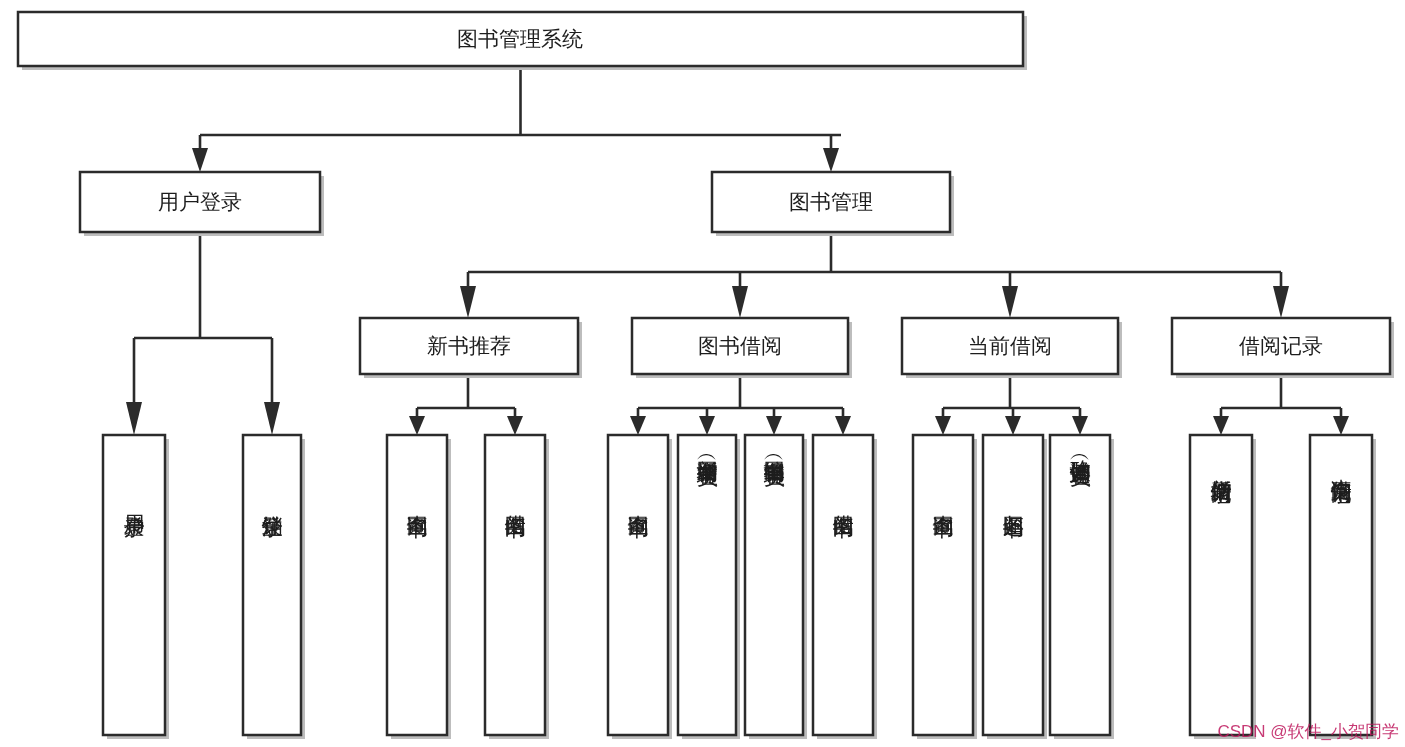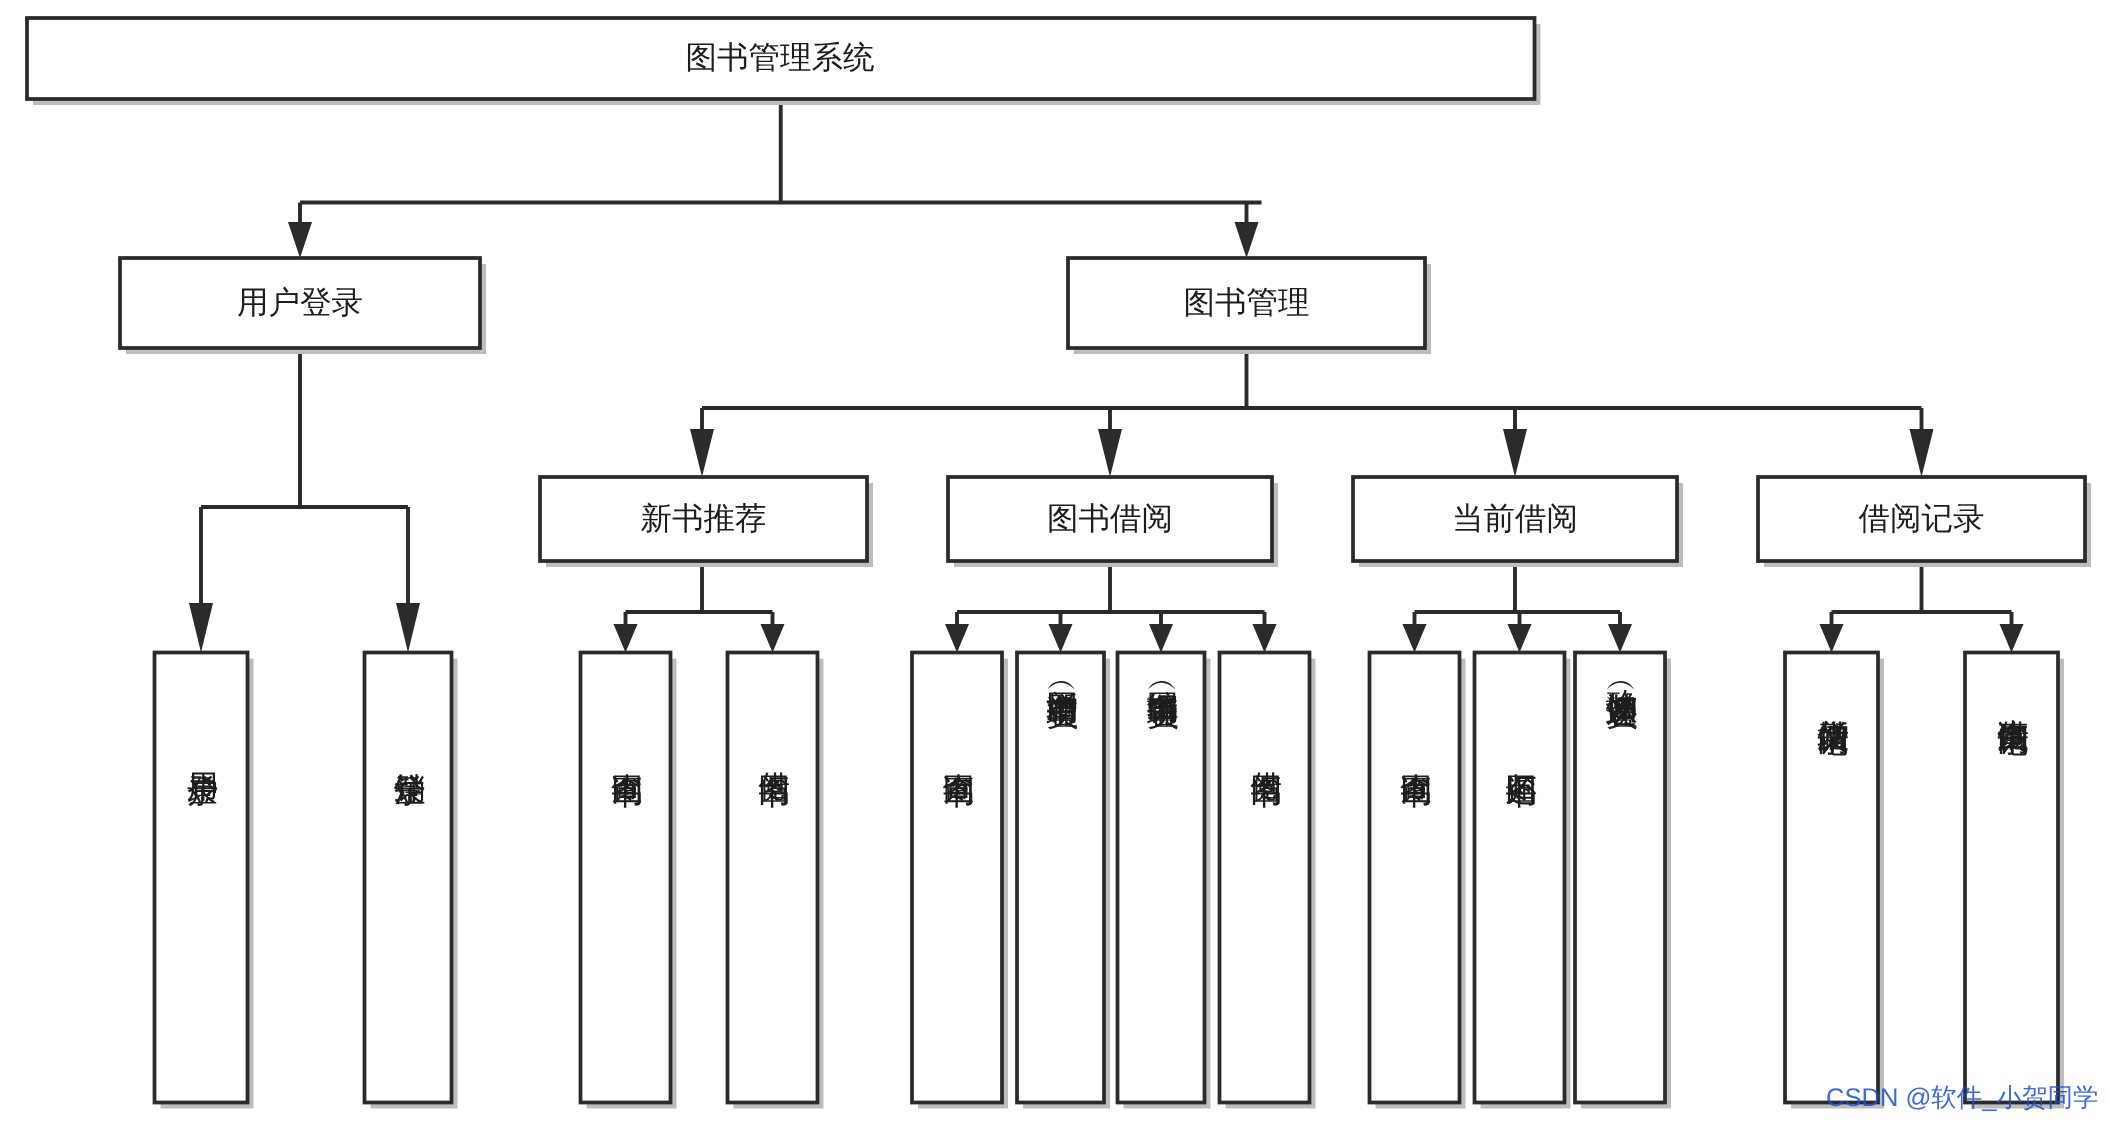--- a/index.html
+++ b/index.html
@@ -67,21 +67,21 @@
     color: #1d1d1d;
     letter-spacing: 1px;
     white-space: nowrap;
   }
   .watermark {
     position: absolute;
     right: 6px;
     bottom: 4px;
     font-family: "Liberation Sans", "DejaVu Sans", sans-serif;
     font-size: 17px;
-    color: #1d4ed8;
+    color: #be185d;
     opacity: 0.85;
     pointer-events: none;
     white-space: nowrap;
   }
 </style>
 </head>
 <body>
 
 <div id="diagram-root">
 

